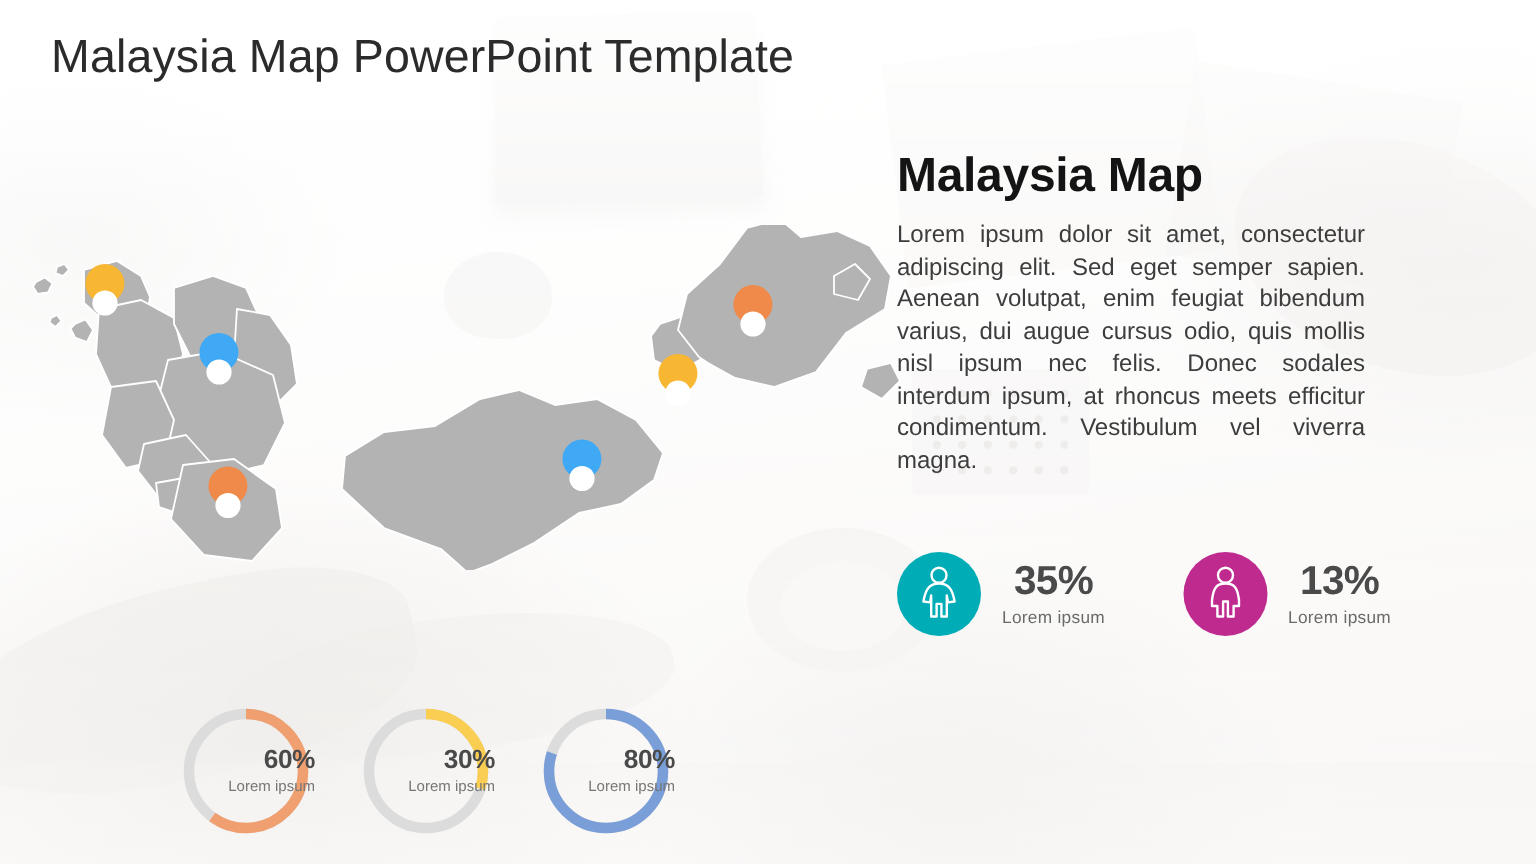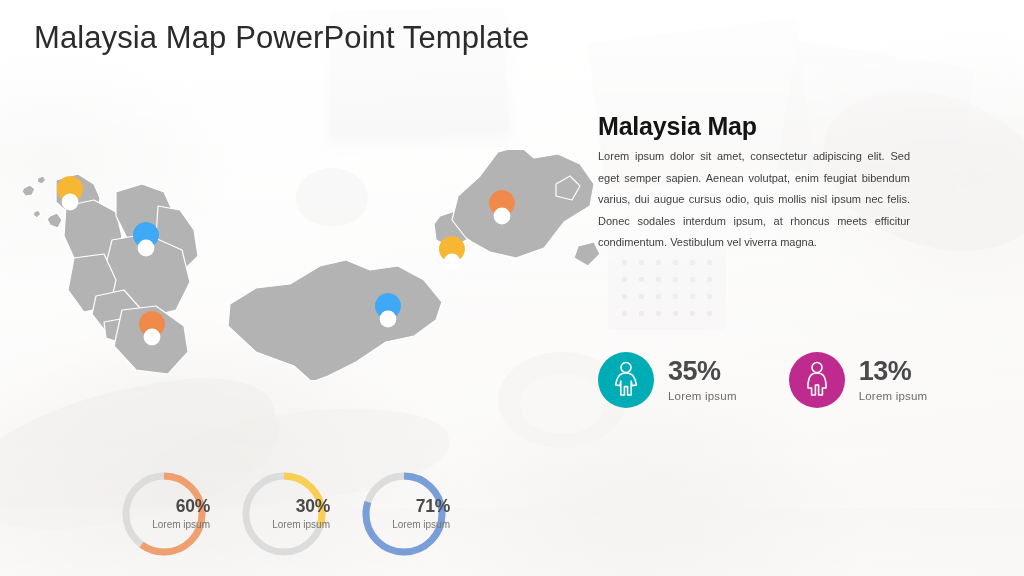--- a/index.html
+++ b/index.html
@@ -98,31 +98,31 @@
     font-size: 31px; font-weight: 400; letter-spacing: 0.1px;
     color:#2b2b2b; white-space:nowrap;
   }
 
   
   .map-wrap { position:absolute; left:0px; top:150px; width:600px; height:230px; }
   .map-wrap svg { display:block; }
 
   
   .panel-title {
-    position:absolute; left:598px; top:112px;
-    font-size:25px; font-weight:700; color:#141414; letter-spacing:-0.2px;
+    position:absolute; left:598px; top:98px;
+    font-size:32px; font-weight:700; color:#141414; letter-spacing:-0.2px;
   }
   .panel-body {
     position:absolute; left:598px; top:146px; width:312px;
-    font-size:11px; line-height:21.5px; color:#3d3d3d;
+    font-size:16px; line-height:21.5px; color:#3d3d3d;
     text-align: justify; text-justify: inter-word;
   }
 
   
-  .gender-row { position:absolute; left:598px; top:352px; display:flex; align-items:center; }
+  .gender-row { position:absolute; left:598px; top:368px; display:flex; align-items:center;text-align:center; }
   .gender-item { display:flex; align-items:center; }
   .gender-item + .gender-item { margin-left:52px; }
   .gender-circle {
     width:56px; height:56px; border-radius:50%;
     display:flex; align-items:center; justify-content:center; flex:none;
   }
   .gender-text { margin-left:14px; }
   .gender-pct { font-size:27px; font-weight:700; color:#4a4a4a; line-height:1; letter-spacing:-0.5px; }
   .gender-label { font-size:11.5px; color:#6a6a6a; margin-top:5px; letter-spacing:0.2px; }
 
@@ -284,20 +284,20 @@
         <div class="donut-label">Lorem ipsum</div>
       </div>
     </div>
 
     <div class="donut-item">
       <svg viewBox="0 0 92 92">
         <circle cx="46" cy="46" r="38" fill="none" stroke="#DCDCDC" stroke-width="7"></circle>
         <circle class="donut-arc" cx="46" cy="46" r="38" fill="none" stroke="#7A9FD8" stroke-width="7" stroke-linecap="butt" transform="rotate(-90 46 46)" stroke-dasharray="191.00883333825942 238.76104167282426"></circle>
       </svg>
       <div class="donut-center">
-        <div class="donut-pct">71%</div>
+        <div class="donut-pct">80%</div>
         <div class="donut-label">Lorem ipsum</div>
       </div>
     </div>
 
   </div>
 
 </div>
 
 </body></html>

